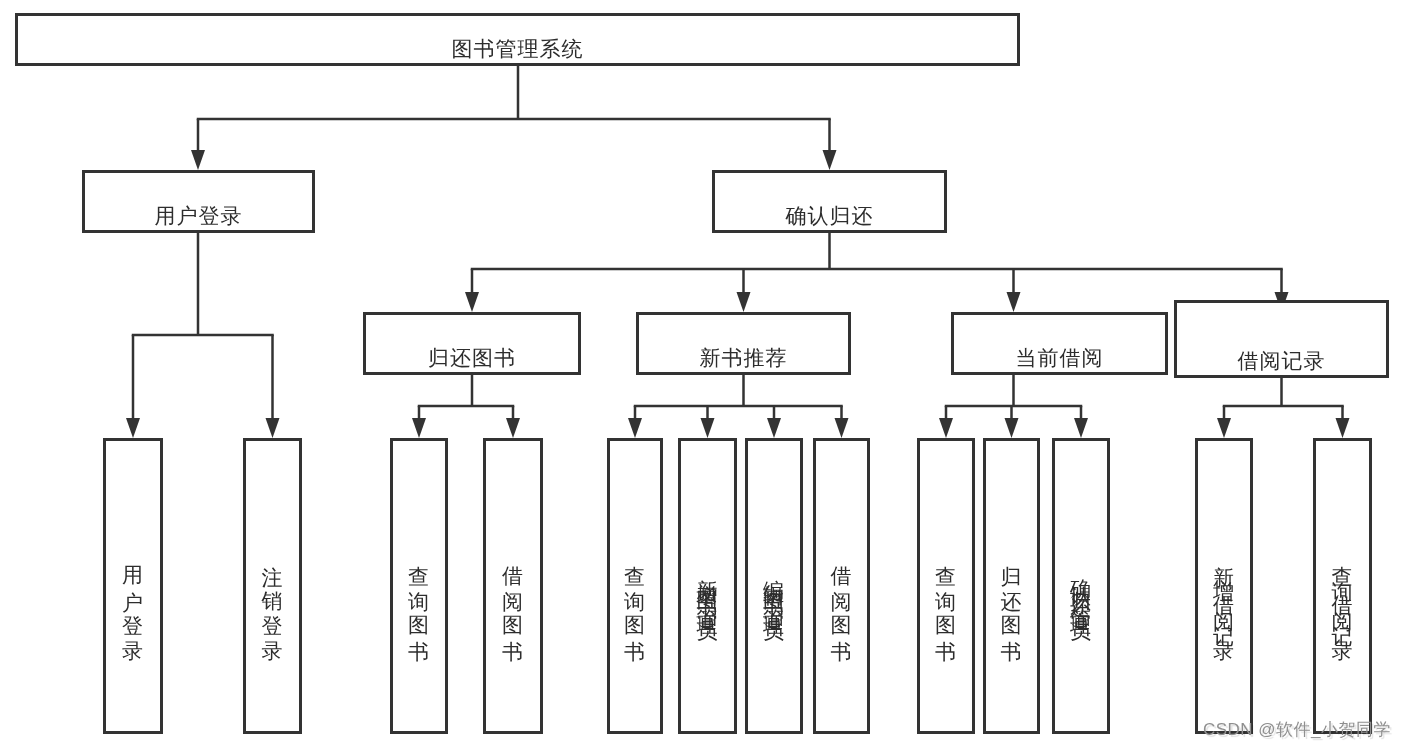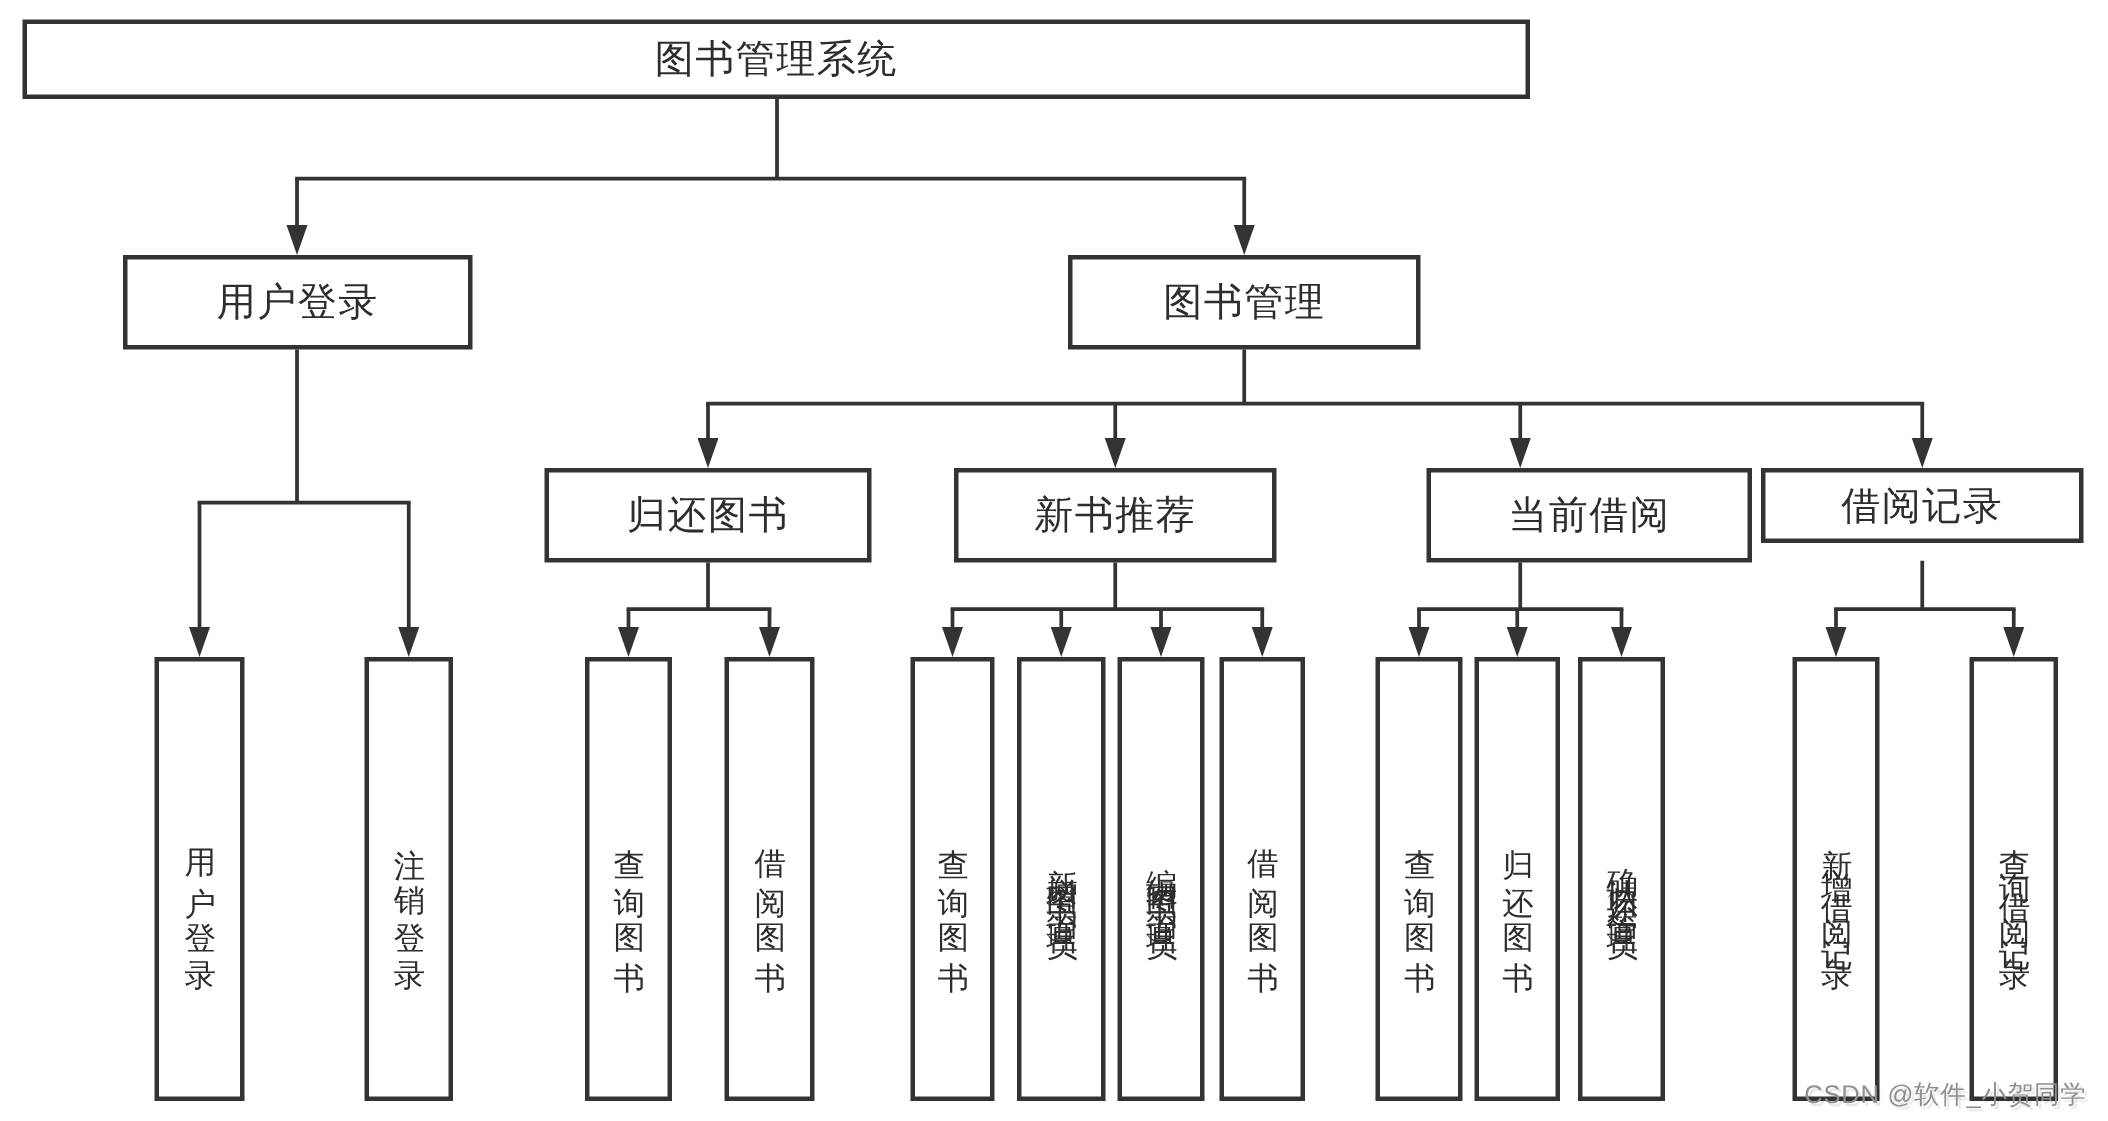--- a/index.html
+++ b/index.html
@@ -17,22 +17,22 @@
     font-family:"Liberation Sans","DejaVu Sans",sans-serif;
     overflow:hidden;
   }
   .stage svg{position:absolute;left:0;top:0;z-index:0;}
   .conn{fill:none;stroke:var(--line);stroke-width:2.5;stroke-linecap:square;}
   #arrowheads line{stroke:var(--line);stroke-width:2.5;}
   #arrowheads polygon{fill:var(--line);stroke:none;}
   .node{
     position:absolute;z-index:1;box-sizing:border-box;
     border:3px solid var(--line);background:var(--boxbg);
-    display:flex;align-items:center;justify-content:center;
-    font-size:26px;color:var(--text);letter-spacing:1px;
+    display:flex;align-items:flex-end;justify-content:center;
+    font-size:21px;color:var(--text);letter-spacing:1px;
   }
   .leaf{
     position:absolute;z-index:1;box-sizing:border-box;
     top:438px;height:296px;
     border:3px solid var(--line);background:var(--boxbg);
     display:flex;align-items:center;justify-content:center;
   }
   .vtext{
     writing-mode:vertical-rl;
     text-orientation:mixed;
@@ -100,33 +100,33 @@
   </svg>
 
   <div class="node" style="left:15px;top:13px;width:1005px;height:53px">
     <span>图书管理系统</span>
   </div>
 
   <div class="node" style="left:82px;top:170px;width:233px;height:63px">
     <span>用户登录</span>
   </div>
   <div class="node" style="left:712px;top:170px;width:235px;height:63px">
-    <span>图书管理</span>
+    <span>确认归还</span>
   </div>
 
   <div class="node" style="left:363px;top:312px;width:218px;height:63px">
     <span>归还图书</span>
   </div>
   <div class="node" style="left:636px;top:312px;width:215px;height:63px">
     <span>新书推荐</span>
   </div>
   <div class="node" style="left:951px;top:312px;width:217px;height:63px">
     <span>当前借阅</span>
   </div>
-  <div class="node" style="left:1174px;top:312px;width:215px;height:50px">
+  <div class="node" style="left:1174px;top:300px;width:215px;height:78px">
     <span>借阅记录</span>
   </div>
 
   <div class="leaf" style="left:103px;width:60px">
     <span class="vtext sp-wide">用户登录</span>
   </div>
   <div class="leaf" style="left:243px;width:59px">
     <span class="vtext sp-wide">注销登录</span>
   </div>
   <div class="leaf" style="left:390px;width:58px">

